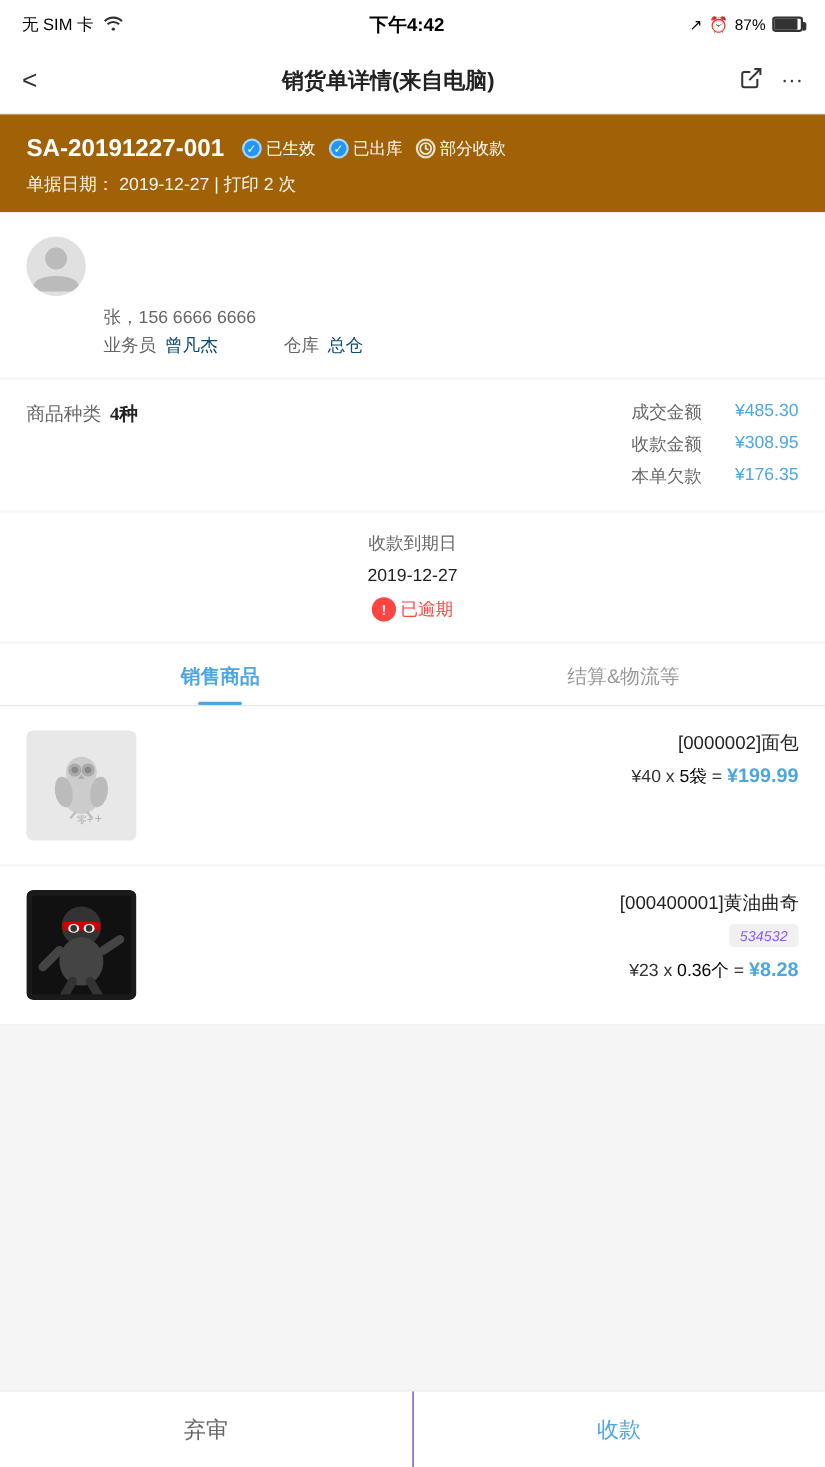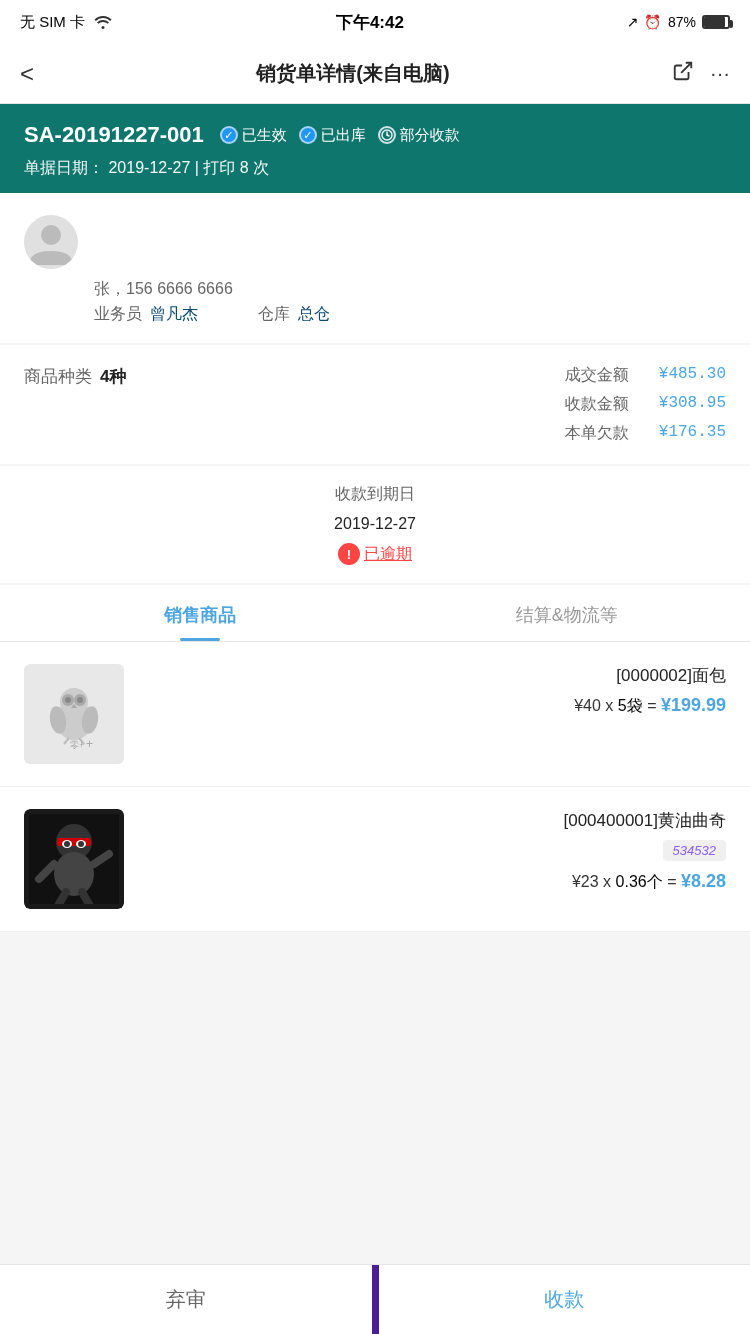--- a/index.html
+++ b/index.html
@@ -63,21 +63,21 @@
       align-items: center;
     }
     .nav-action-btn {
       font-size: 20px;
       color: #333;
       cursor: pointer;
     }
 
     
     .order-header {
-      background: #0f766e;
+      background: #a16207;
       padding: 18px 24px 14px;
     }
     .order-header-top {
       display: flex;
       align-items: center;
       gap: 16px;
       margin-bottom: 10px;
     }
     .order-id {
       font-size: 22px;
@@ -162,26 +162,26 @@
     .stats-row {
       display: flex;
       justify-content: space-between;
       align-items: flex-start;
     }
     .stats-left {
       display: flex;
       align-items: center;
       gap: 8px;
       font-size: 17px;
+      font-family: Liberation Serif, serif;
     }
     .stats-label { color: #666; }
     .stats-value { color: #222; font-weight: 600; }
     .stats-right {
       text-align: center;
-      font-family: Liberation Mono, monospace;
     }
     .stat-line {
       display: flex;
       justify-content: space-between;
       gap: 30px;
       margin-bottom: 8px;
       font-size: 16px;
     }
     .stat-line:last-child { margin-bottom: 0; }
     .stat-line-label { color: #666; }
@@ -202,21 +202,21 @@
     .due-date { color: #222; }
     .overdue-badge {
       display: flex; align-items: center; gap: 4px;
       background: transparent;
     }
     .overdue-icon {
       width: 22px; height: 22px; background: #ff4444; border-radius: 50%;
       display: flex; align-items: center; justify-content: center;
       color: #fff; font-size: 13px; font-weight: 700;
     }
-    .overdue-text { color: #ff4444; font-size: 16px; font-weight: 500; text-decoration: underline; }
+    .overdue-text { color: #ff4444; font-size: 16px; font-weight: 500; }
 
     
     .tabs-section {
       background: #fff;
       display: flex;
       border-bottom: 1px solid #e5e5e5;
       padding-left: 17px;
     }
     .tab-item {
       flex: 1;
@@ -295,21 +295,21 @@
     }
     .bottom-btn {
       flex: 1;
       display: flex;
       align-items: center;
       justify-content: center;
       font-size: 20px;
       font-weight: 500;
       cursor: pointer;
     }
-    .bottom-btn.cancel { color: #666; border-right: 7px solid #4c1d95; }
+    .bottom-btn.cancel { color: #666; border-right: 1px solid #4c1d95; }
     .bottom-btn.confirm { color: #4da6e0; }
   </style>
 </head>
 <body>
 
 <div class="status-bar">
   <div class="status-left">
     <span>无 SIM 卡</span>
     <span>
       <svg width="20" height="16" viewBox="0 0 20 16">
@@ -365,21 +365,21 @@
             <line x1="6" y1="6" x2="8" y2="7" stroke="rgba(255,255,255,0.9)" stroke-width="1.5" stroke-linecap="round"></line>
           </svg>
         </span>
         <span>部分收款</span>
       </div>
     </div>
   </div>
   <div class="order-date">
     <span>单据日期：</span>
     <span>2019-12-27</span>
-    <span>| 打印 8 次</span>
+    <span>| 打印 2 次</span>
   </div>
 </div>
 
 <div class="customer-section">
   <div class="customer-top">
     <div class="customer-avatar">
       <svg width="54" height="54" viewBox="0 0 54 54">
         <circle cx="27" cy="27" r="27" fill="#e0e0e0"></circle>
         <circle cx="27" cy="20" r="10" fill="#bbb"></circle>
         <path d="M5 50 Q5 36 27 36 Q49 36 49 50" fill="#bbb"></path>

